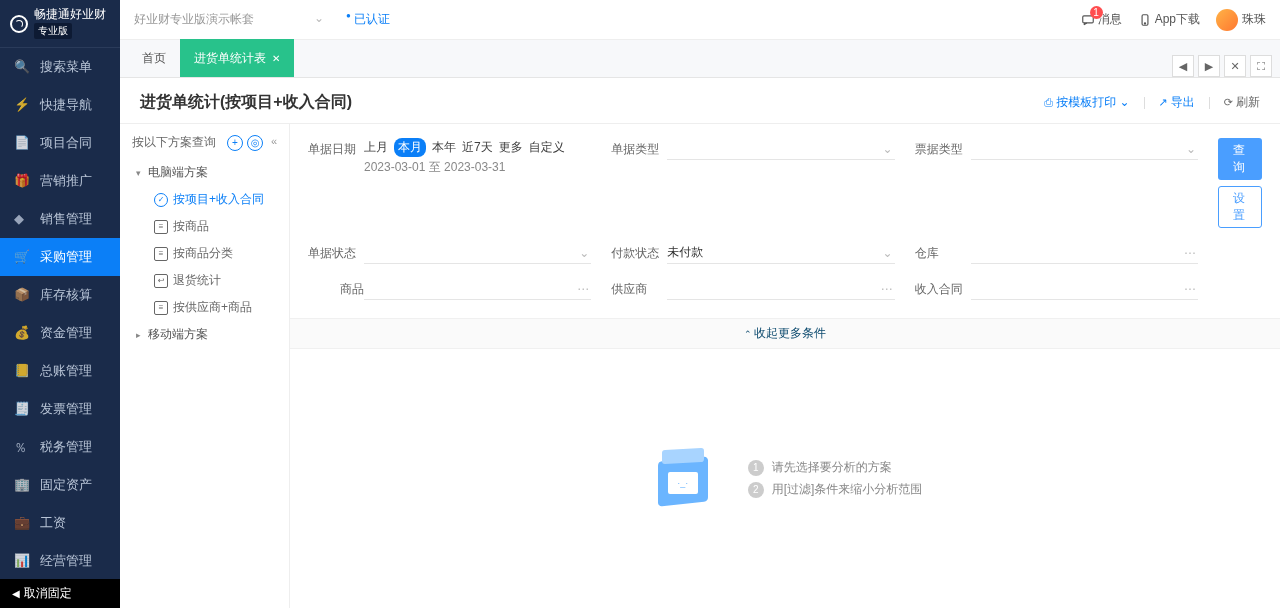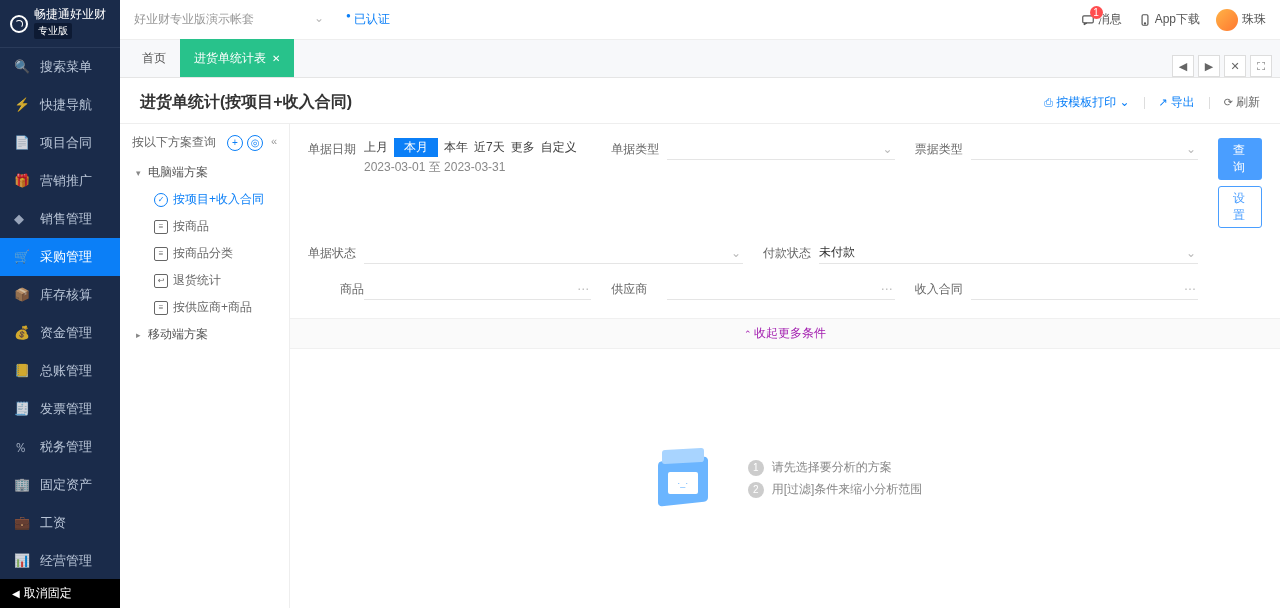--- a/index.html
+++ b/index.html
@@ -69,31 +69,31 @@
 
 .form-area { flex:1; display:flex; flex-direction:column; overflow:hidden; }
 .filters { padding:14px 18px 4px; }
 .frow { display:flex; gap:20px; margin-bottom:14px; }
 .fcell { flex:1; display:flex; align-items:flex-start; min-width:0; }
 .fcell.narrow { flex:0 0 auto; width:44px;align-items:center; }
 .flabel { width:56px; font-size:12px; color:#666; padding-top:3px; flex-shrink:0; }
 .fval { flex:1; font-size:12px; color:#333; position:relative; }
 .date-quick { display:flex; gap:6px; flex-wrap:wrap; align-items:center; }
 .dq { color:#404040; cursor:pointer; font-size:12px; }
-.dq.on { background:#0b7ff7; color:#fff; padding:1px 10px; border-radius:0; }
+.dq.on { background:#0b7ff7; color:#fff; padding:1px 4px; border-radius:8px; }
 .date-range { color:#888; font-size:12px; margin-top:2px; }
 .sel-line { border-bottom:1px solid #e5e5e5; height:22px; display:flex; align-items:center; position:relative; }
 .sel-line::after { content:'⌄'; position:absolute; right:2px; color:#bbb; font-size:12px; }
 .sel-line.dots::after { content:'⋯'; }
 .btn-col { display:flex; flex-direction:column; gap:6px; align-items:flex-end; }
 .btn { padding:3px 14px; border-radius:3px; font-size:12px; cursor:pointer; border:1px solid transparent; }
 .btn.primary { background:#4a9eff; color:#fff; }
 .btn.ghost { border-color:#4a9eff; color:#4a9eff; background:#fff; }
 
-.collapse-bar { text-align:center; padding:6px; font-size:12px; color:#a21caf; background:#fafafa; border-top:1px solid #f0f0f0; border-bottom:1px solid #f0f0f0; cursor:pointer; }
+.collapse-bar { text-align:center; padding:6px; font-size:12px; color:#0c4a6e; background:#fafafa; border-top:1px solid #f0f0f0; border-bottom:1px solid #f0f0f0; cursor:pointer; }
 .collapse-bar::before { content:'⌃ '; font-size:9px; }
 
 
 .empty { flex:1; display:flex; align-items:center; justify-content:center; gap:30px; }
 .empty-img { width:70px; height:70px; position:relative; }
 .box3d { position:absolute; left:10px; top:15px; width:50px; height:45px; background:#6bb5ff; transform:skewY(-6deg); border-radius:4px; }
 .box3d::before { content:''; position:absolute; top:-10px; left:4px; right:4px; height:14px; background:#a8d4ff; border-radius:3px; transform:skewY(3deg); }
 .box-face { position:absolute; left:20px; top:28px; width:30px; height:22px; background:#fff; border-radius:2px; display:flex; align-items:center; justify-content:center; font-size:9px; color:#6bb5ff; }
 .empty-steps { font-size:12px; color:#888; }
 .step { display:flex; align-items:center; margin:5px 0; }
@@ -327,20 +327,26 @@
                 </div>
             </div>
             <div class="fcell">
               <div class="flabel">付款状态</div>
               <div class="fval">
                   <div class="sel-line">
                     <span>未付款</span>
                   </div>
                 </div>
             </div>
+            <div class="fcell">
+              <div class="flabel">仓库</div>
+              <div class="fval">
+                  <div class="sel-line dots"></div>
+                </div>
+            </div>
             <div class="fcell narrow"></div>
           </div>
           <div class="frow">
             <div class="fcell">
               <div class="flabel" style="text-align:right">商品</div>
               <div class="fval">
                   <div class="sel-line dots"></div>
                 </div>
             </div>
             <div class="fcell">

